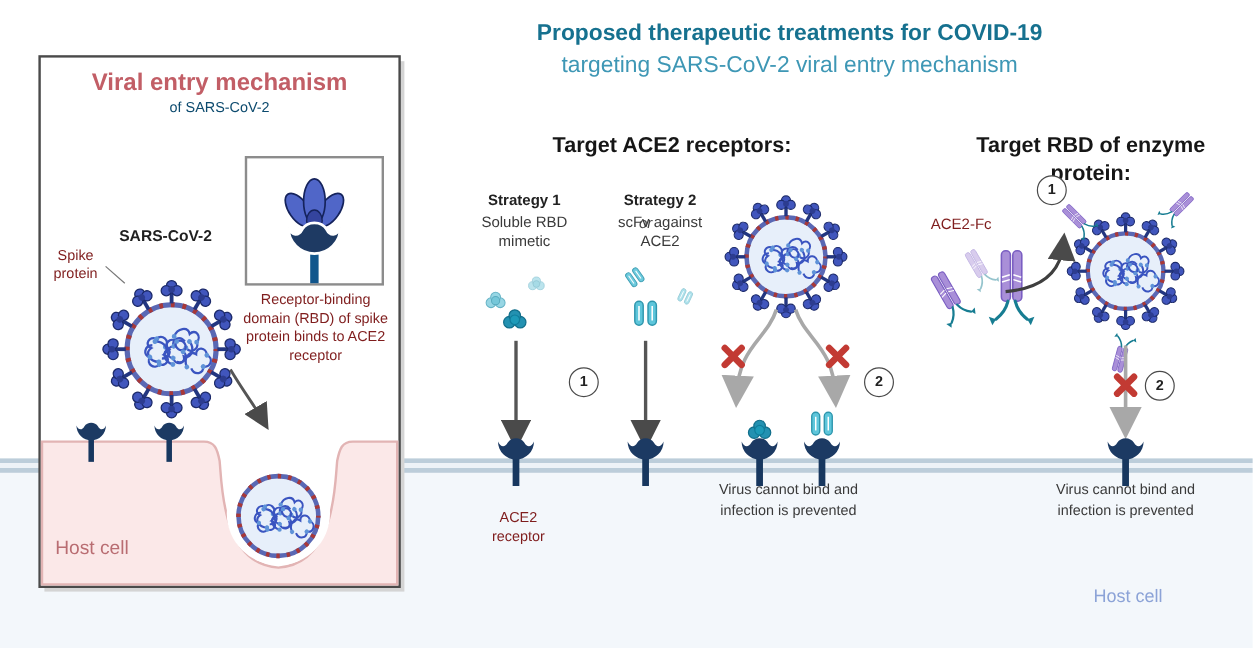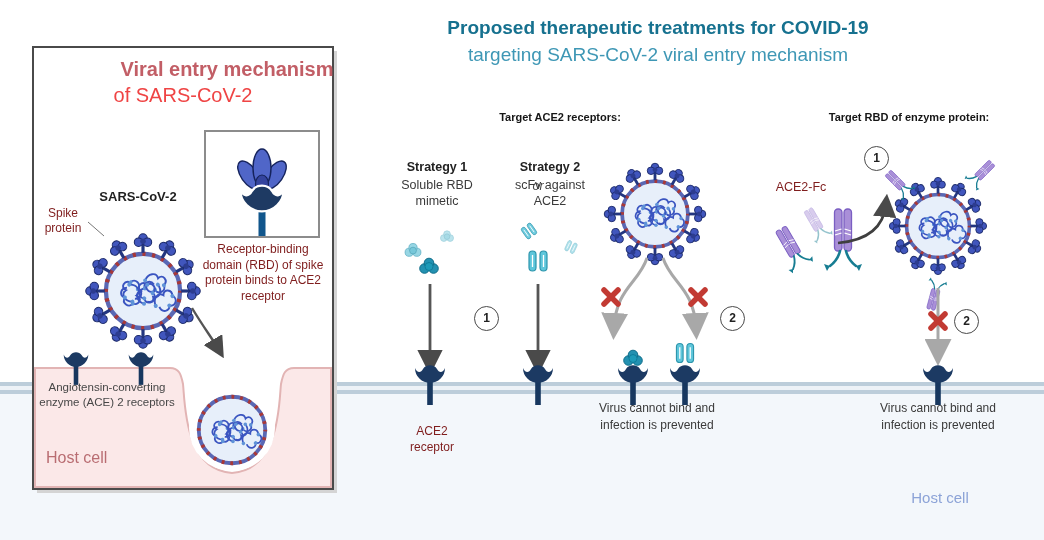--- a/index.html
+++ b/index.html
@@ -3,28 +3,28 @@
 <meta charset="utf-8">
 <style>
   html,body{margin:0;padding:0;}
   body{width:1044px;height:540px;position:relative;background:#ffffff;
        font-family:"Liberation Sans","DejaVu Sans",sans-serif;overflow:hidden;}
   .stage{position:absolute;left:0;top:0;width:1044px;height:540px;}
   svg.art{position:absolute;left:0;top:0;}
   .lbl{position:absolute;text-align:center;color:#7f1d1d;line-height:1.3;}
   .main-title1{left:336px;top:16px;width:644px;font-size:19px;font-weight:bold;color:#16718f;text-align:center;}
   .main-title2{left:336px;top:43px;width:644px;font-size:19px;color:#3e97b5;}
-  .panel-title1{left:33px;top:56px;width:300px;font-size:20px;font-weight:bold;color:#c25e66;padding-left:44px;}
-  .panel-title2{left:33px;top:82px;width:300px;font-size:20px;color:#ef4444;}
+  .panel-title1{left:33px;top:56px;width:300px;font-size:20px;font-weight:bold;color:#c25e66;}
+  .panel-title2{left:33px;top:82px;width:300px;font-size:12px;color:#0c4a6e;}
   .sars-lbl{left:88px;top:189px;width:100px;font-size:13px;font-weight:bold;color:#1f1f1f;}
   .spike-lbl{left:31px;top:206px;width:64px;font-size:12px;line-height:1.25;}
   .inset-cap{left:201px;top:242px;width:124px;font-size:12px;line-height:1.3;}
   .ace-lbl{left:28px;top:380px;width:158px;font-size:11.5px;color:#474747;}
   .hostcell-left{left:46px;top:448px;width:120px;text-align:left;font-size:16px;color:#b96d72;}
-  .sec-head{font-size:11px;font-weight:bold;color:#161616;}
+  .sec-head{font-size:18px;font-weight:bold;color:#161616;}
   .h-ace2{left:455px;top:110px;width:210px;}
   .h-rbd{left:795px;top:110px;width:228px;}
   .strat-title{font-size:12.5px;font-weight:bold;color:#222;}
   .strat-desc{font-size:12.5px;color:#3a3a3a;}
   .s1t{left:397px;top:159px;width:80px;} .s1d{left:397px;top:177px;width:80px;}
   .or-lbl{left:481px;top:178px;width:26px;font-style:italic;font-size:12.5px;color:#444;margin-left:44px;}
   .s2t{left:508px;top:159px;width:84px;} .s2d{left:508px;top:177px;width:84px;}
   .stepnum{position:absolute;width:23px;height:23px;border:1.5px solid #4a4a4a;border-radius:50%;
            background:#fff;font-size:12px;font-weight:bold;color:#222;text-align:center;
            line-height:23px;}
@@ -243,21 +243,20 @@
 </svg>
 
 <div class="lbl main-title1">Proposed therapeutic treatments for COVID-19</div>
 <div class="lbl main-title2">targeting SARS-CoV-2 viral entry mechanism</div>
 
 <div class="lbl panel-title1">Viral entry mechanism</div>
 <div class="lbl panel-title2">of SARS-CoV-2</div>
 <div class="lbl sars-lbl">SARS-CoV-2</div>
 <div class="lbl spike-lbl">Spike protein</div>
 <div class="lbl inset-cap">Receptor-binding domain (RBD) of spike protein binds to ACE2 receptor</div>
-<div class="lbl ace-lbl">Angiotensin-converting enzyme (ACE) 2 receptors</div>
 <div class="lbl hostcell-left">Host cell</div>
 
 <div class="lbl sec-head h-ace2">Target ACE2 receptors:</div>
 <div class="lbl strat-title s1t">Strategy 1</div>
 <div class="lbl strat-desc s1d">Soluble RBD mimetic</div>
 <div class="lbl or-lbl">or</div>
 <div class="lbl strat-title s2t">Strategy 2</div>
 <div class="lbl strat-desc s2d">scFv against ACE2</div>
 <div class="stepnum sn1">1</div>
 <div class="stepnum sn2">2</div>

